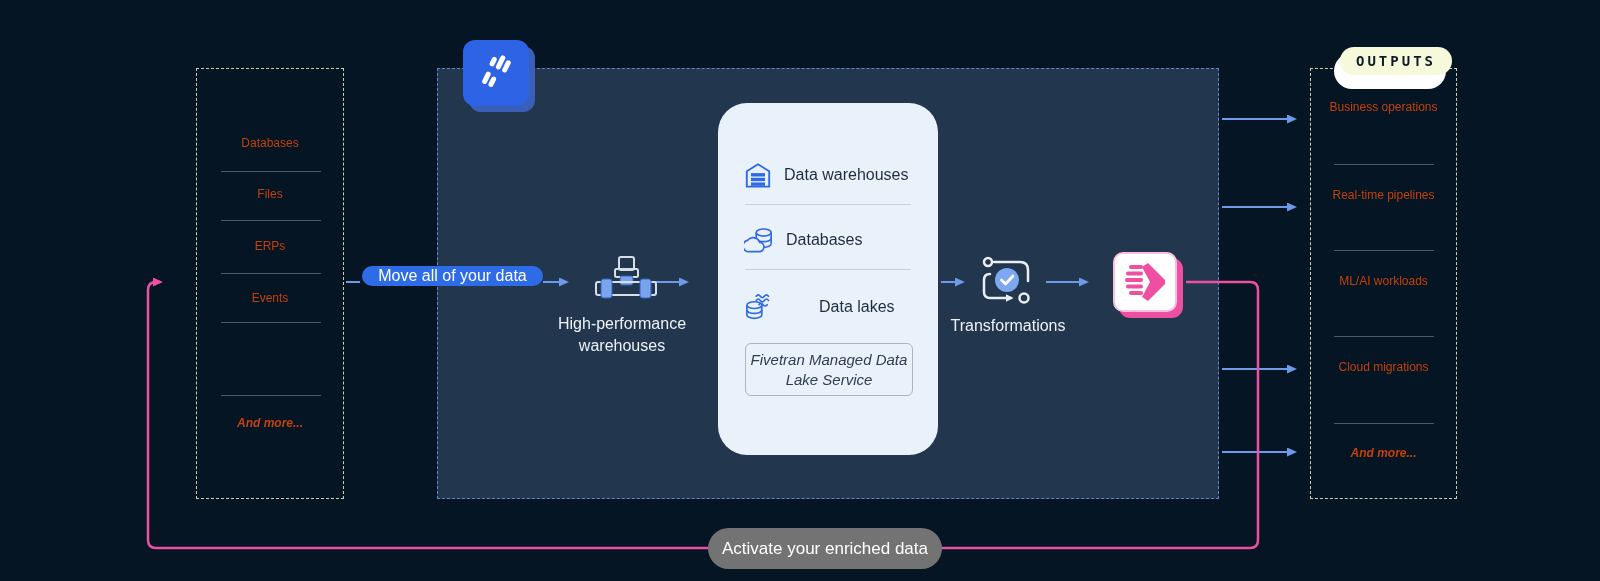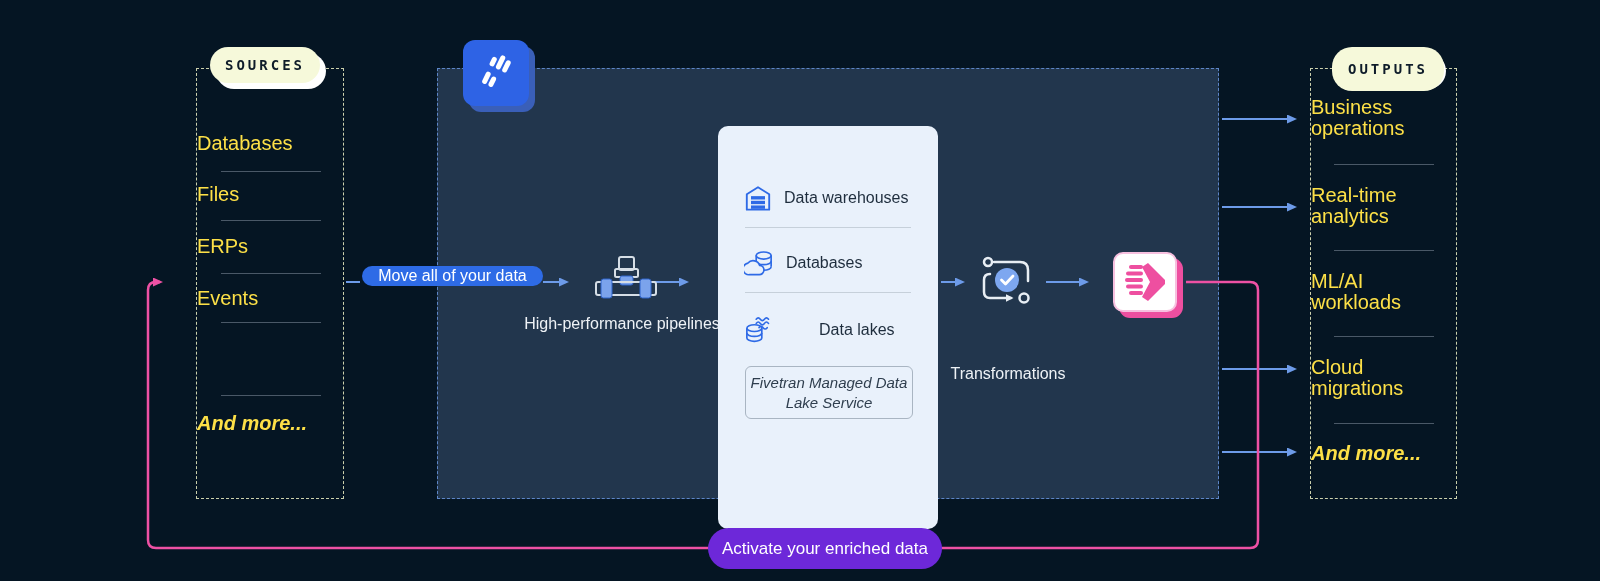--- a/index.html
+++ b/index.html
@@ -12,27 +12,27 @@
   
   .wires{position:absolute;left:0;top:0;z-index:2;}
   .z3{z-index:3;}
   .z4{z-index:4;}
   
   .badge-back{position:absolute;background:#ffffff;border-radius:20px;}
   .badge{position:absolute;background:#f6f9da;border-radius:20px;color:#0e1c2a;
          font-family:"DejaVu Sans Mono",monospace;font-size:14px;font-weight:bold;
          letter-spacing:3px;display:flex;align-items:center;justify-content:center;}
   
-  .ditem{color:#fde047;font-size:20px;line-height:21px;width:100%;}
+  .ditem{color:#c2410c;font-size:12px;line-height:21px;text-align:center;width:100%;}
   .ditem.bold{font-weight:bold;font-style:italic;}
   .divider-dark{position:absolute;height:1px;background:#4a5867;}
   
   .bluepill{background:#2e6be6;border-radius:17px;color:#ffffff;font-size:16px;
             display:flex;align-items:center;justify-content:center;}
-  .pinkpill{background:#6d28d9;border-radius:21px;color:#ffffff;font-size:17px;
+  .pinkpill{background:#737373;border-radius:21px;color:#ffffff;font-size:17px;
             display:flex;align-items:center;justify-content:center;}
   
   .wpanel{background:#e9f1fb;border-radius:10px;}
   .wrow{position:absolute;display:flex;align-items:center;gap:12px;padding-left:26px;height:36px;}
   .wlabel{font-size:16px;color:#1e2d3d;white-space:nowrap;}
   .divider-light{position:absolute;height:1px;background:#c6d0da;}
   .fmdls{position:absolute;border:1px solid #a9b5c2;border-radius:6px;color:#2f3e4e;
          font-size:15px;line-height:20px;display:flex;align-items:center;justify-content:center;
          text-align:center;}
   
@@ -61,21 +61,21 @@
     <div class="divider-dark" style="top:253px;left:24px;width:100px;"></div>
     <div class="divider-dark" style="top:326px;left:24px;width:100px;"></div>
     <div class="ditem bold abs" style="top:344px;">And more...</div>
   </div>
 
   <div class="abs panel" style="left:437px;top:68px;width:780px;height:429px;"></div>
 
   <div class="abs dashedbox" style="left:1310px;top:68px;width:145px;height:429px;">
     <div class="ditem abs" style="top:28px;">Business operations</div>
     <div class="divider-dark" style="top:95px;left:23px;width:100px;"></div>
-    <div class="ditem abs" style="top:116px;">Real-time analytics</div>
+    <div class="ditem abs" style="top:116px;">Real-time pipelines</div>
     <div class="divider-dark" style="top:181px;left:23px;width:100px;"></div>
     <div class="ditem abs" style="top:202px;">ML/AI workloads</div>
     <div class="divider-dark" style="top:267px;left:23px;width:100px;"></div>
     <div class="ditem abs" style="top:288px;">Cloud migrations</div>
     <div class="divider-dark" style="top:354px;left:23px;width:100px;"></div>
     <div class="ditem bold abs" style="top:374px;">And more...</div>
   </div>
 
   <svg class="wires" width="1600" height="581">
     <defs>
@@ -98,28 +98,24 @@
     <path d="M1046,282 H1086" stroke="#6d9be9" stroke-width="2" fill="none" marker-end="url(#ab)"></path>
 
     <path d="M1222,119 H1294" stroke="#6d9be9" stroke-width="2" fill="none" marker-end="url(#ab)"></path>
     <path d="M1222,207 H1294" stroke="#6d9be9" stroke-width="2" fill="none" marker-end="url(#ab)"></path>
     <path d="M1222,369 H1294" stroke="#6d9be9" stroke-width="2" fill="none" marker-end="url(#ab)"></path>
     <path d="M1222,452 H1294" stroke="#6d9be9" stroke-width="2" fill="none" marker-end="url(#ab)"></path>
 
     <path d="M1186,282 H1250 Q1258,282 1258,290 V540 Q1258,548 1250,548 H156 Q148,548 148,540 V290 Q148,282 156,282 H160" stroke="#ee51a4" stroke-width="2.5" fill="none" marker-end="url(#ap)"></path>
   </svg>
 
-  <div class="abs z3" style="left:210px;top:47px;width:118px;height:44px;">
-    <div class="badge-back" style="left:6px;top:6px;width:110px;height:36px;"></div>
-    <div class="badge" style="left:0;top:0;width:110px;height:36px;">SOURCES</div>
-  </div>
 
   <div class="abs z3" style="left:1328px;top:47px;width:120px;height:44px;">
     <div class="badge-back" style="left:6px;top:6px;width:112px;height:36px;"></div>
-    <div class="badge" style="left:4px;top:0;width:112px;height:44px;">OUTPUTS</div>
+    <div class="badge" style="left:12px;top:0;width:112px;height:28px;">OUTPUTS</div>
   </div>
 
   <div class="abs z4" style="left:463px;top:40px;width:74px;height:74px;">
     <div class="logo-back-blue" style="left:6px;top:6px;width:66px;height:66px;"></div>
     <div class="logo-face-blue" style="left:0;top:0;width:66px;height:66px;">
       <svg width="40" height="40" viewBox="0 0 40 40">
         <g transform="rotate(26 20 20)" fill="#ffffff">
           <rect x="17" y="1" width="5" height="15" rx="2.5"></rect>
           <rect x="24" y="3" width="5" height="13" rx="2.5"></rect>
           <rect x="10" y="6" width="5" height="10" rx="2.5"></rect>
@@ -133,23 +129,23 @@
   <div class="abs bluepill z3" style="left:362px;top:266px;width:181px;height:20px;">Move all of your data</div>
 
   <svg class="abs z3" style="left:594px;top:256px;" width="64" height="48" viewBox="0 0 64 48">
     <rect x="25" y="1" width="15" height="13" rx="2" stroke="#d6dee6" stroke-width="2" fill="none"></rect>
     <rect x="21" y="13" width="23" height="8" rx="1.5" stroke="#d6dee6" stroke-width="2" fill="none"></rect>
     <rect x="26" y="20" width="13" height="9" rx="2" fill="#7ba3ec" stroke="#2d62c9" stroke-width="1"></rect>
     <rect x="2" y="26" width="60" height="13" rx="2" stroke="#d6dee6" stroke-width="2" fill="none"></rect>
     <rect x="7" y="23" width="11" height="19" rx="2.5" fill="#7ba3ec" stroke="#2d62c9" stroke-width="1"></rect>
     <rect x="46" y="23" width="11" height="19" rx="2.5" fill="#7ba3ec" stroke="#2d62c9" stroke-width="1"></rect>
   </svg>
-  <div class="abs stagelabel z3" style="left:522px;top:313px;width:200px;">High-performance pipelines</div>
-
-  <div class="abs wpanel z3" style="left:718px;top:126px;width:220px;height:403px;">
+  <div class="abs stagelabel z3" style="left:522px;top:313px;width:200px;">High-performance warehouses</div>
+
+  <div class="abs wpanel z3" style="left:718px;top:103px;width:220px;height:352px;border-radius:29px;">
     <div class="wrow" style="top:54px;left:0;">
       <svg width="28" height="28" viewBox="0 0 30 30">
         <path d="M3,11 L15,3.5 L27,11 V27.5 H3 Z" stroke="#2e6ae6" stroke-width="2" fill="none" stroke-linejoin="round"></path>
         <rect x="7.5" y="13" width="15" height="3.6" fill="#2e6ae6"></rect>
         <rect x="7.5" y="18" width="15" height="3.6" fill="#2e6ae6"></rect>
         <rect x="7.5" y="23" width="15" height="3.6" fill="#2e6ae6"></rect>
       </svg>
       <span class="wlabel">Data warehouses</span>
     </div>
     <div class="divider-light" style="top:101px;left:27px;width:166px;"></div>
@@ -183,21 +179,21 @@
         <path d="M0,0 L8,4 L0,8 Z" fill="#e8eef4"></path>
       </marker>
     </defs>
     <circle cx="8" cy="8" r="4" stroke="#e8eef4" stroke-width="2.5" fill="none"></circle>
     <path d="M14,8 H40 Q48,8 48,16 V27" stroke="#e8eef4" stroke-width="2.5" fill="none" stroke-linecap="round"></path>
     <path d="M10,20 Q4,20 4,26 V38 Q4,44 10,44 H31" stroke="#e8eef4" stroke-width="2.5" fill="none" stroke-linecap="round" marker-end="url(#aw)"></path>
     <circle cx="44" cy="44" r="4.5" stroke="#e8eef4" stroke-width="2.5" fill="none"></circle>
     <circle cx="27" cy="26" r="12" fill="#7da7f0"></circle>
     <path d="M21.5,26 L25.5,30 L33,22" stroke="#ffffff" stroke-width="2.8" fill="none" stroke-linecap="round" stroke-linejoin="round"></path>
   </svg>
-  <div class="abs stagelabel z3" style="left:908px;top:315px;width:200px;margin-top:48px;">Transformations</div>
+  <div class="abs stagelabel z3" style="left:908px;top:315px;width:200px;">Transformations</div>
 
   <div class="abs z3" style="left:1113px;top:252px;width:72px;height:68px;">
     <div class="logo-back-pink" style="left:6px;top:6px;width:64px;height:60px;"></div>
     <div class="logo-face-pink" style="left:0;top:0;width:60px;height:56px;">
       <svg width="44" height="40" viewBox="0 0 44 40">
         <g fill="#ee4fa0">
           <rect x="6" y="3" width="14" height="4" rx="2"></rect>
           <rect x="3" y="9.5" width="17" height="4" rx="2"></rect>
           <rect x="2" y="16" width="18" height="4" rx="2"></rect>
           <rect x="3" y="22.5" width="17" height="4" rx="2"></rect>

